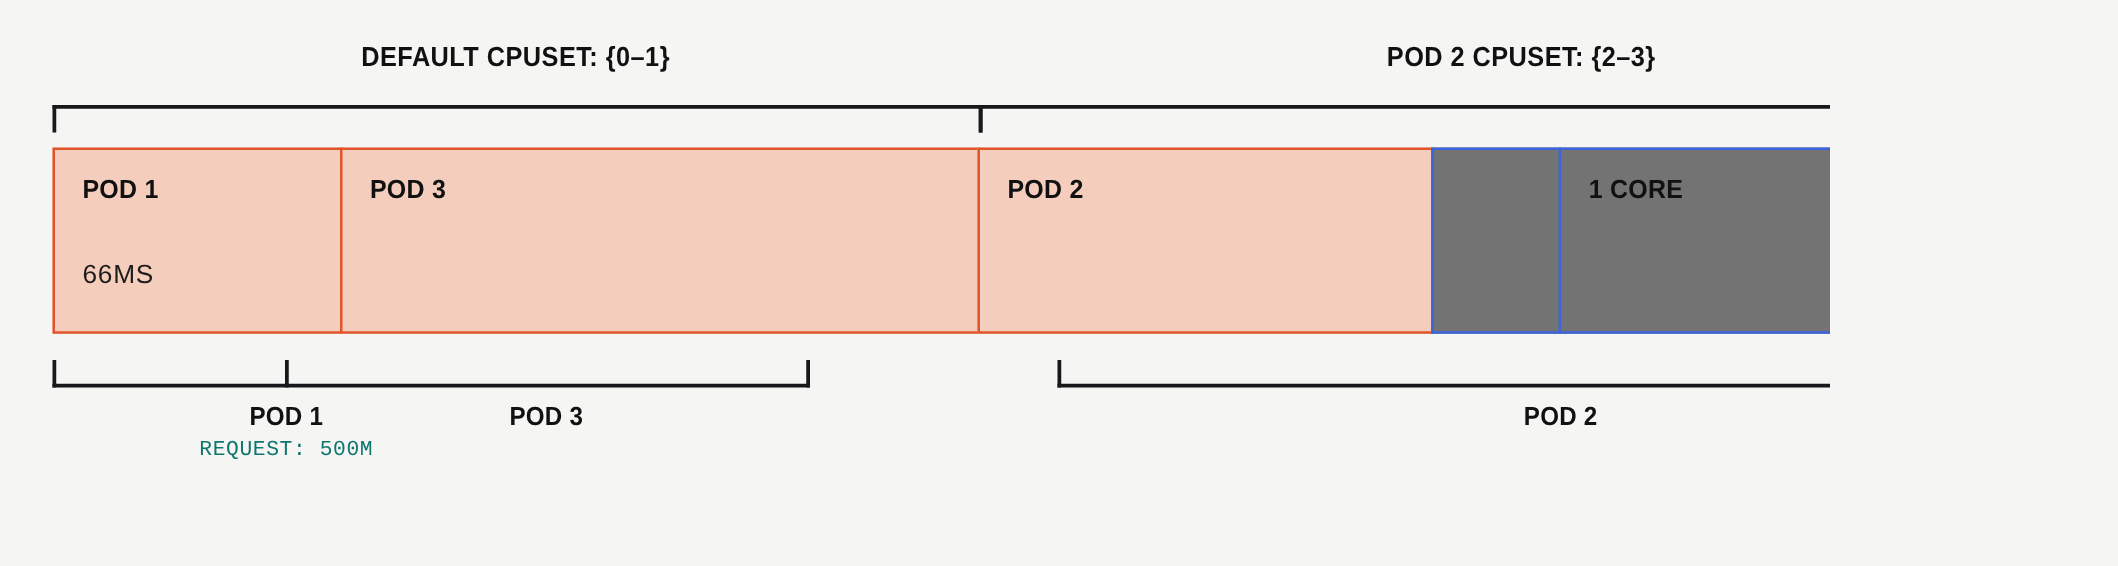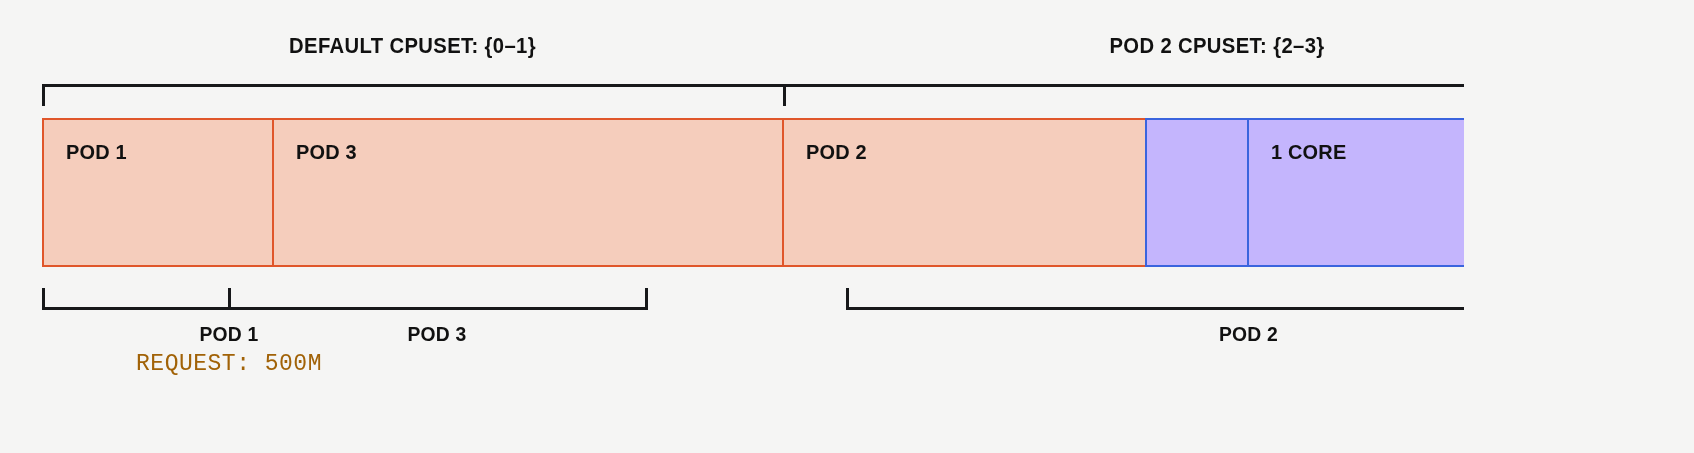--- a/index.html
+++ b/index.html
@@ -79,21 +79,21 @@
     box-sizing: border-box;
     padding: 20px 0 0 22px;
     overflow: hidden;
   }
   .seg-orange {
     background: #f5cdbc;
     border: 2px solid #e0562a;
   }
   .seg-orange + .seg-orange { border-left-width: 2px; margin-left: -2px; }
   .seg-blue {
-    background: #c4b5fd;
+    background: #737373;
     border: 2px solid #3a64de;
   }
   .seg-blue + .seg-blue { border-left-width: 2px; margin-left: -2px; }
   .seg-orange + .seg-blue { margin-left: -2px; }
 
   .seg-title {
     font-family: "Liberation Sans", sans-serif;
     font-weight: bold;
     font-size: 21px;
     letter-spacing: 0.2px;
@@ -122,23 +122,23 @@
     font-family: "Liberation Sans", sans-serif;
     font-weight: bold;
     font-size: 21px;
     letter-spacing: 0.2px;
     color: #111111;
     transform: scaleX(0.92);
   }
   .legend-detail {
     margin-top: 5px;
     font-family: "Liberation Mono", monospace;
-    font-size: 23px;
+    font-size: 17px;
     letter-spacing: 0.5px;
-    color: #a16207;
+    color: #0f766e;
   }
 
   #legend-pod1 { left: 20px;  top: 322px; width: 418px; }
   #legend-pod3 { left: 228px; top: 322px; width: 418px; }
   #legend-pod2 { left: 846px; top: 322px; width: 805px; }
 </style>
 </head>
 <body>
 
 <div id="stage">
@@ -148,20 +148,21 @@
   <div class="cpuset-caption" id="caption-pod2">POD 2 CPUSET: {2–3}</div>
 
   <div class="bracket bracket-top" id="bracket-top-default"></div>
 
   <div class="bracket bracket-top" id="bracket-top-pod2"></div>
 
   <div id="timeline">
 
     <div class="seg seg-orange" style="width:232px">
       <div class="seg-title">POD 1</div>
+      <div class="seg-duration">66MS</div>
     </div>
 
     <div class="seg seg-orange" style="width:513px">
       <div class="seg-title">POD 3</div>
     </div>
 
     <div class="seg seg-orange" style="width:365px">
       <div class="seg-title">POD 2</div>
     </div>
 

